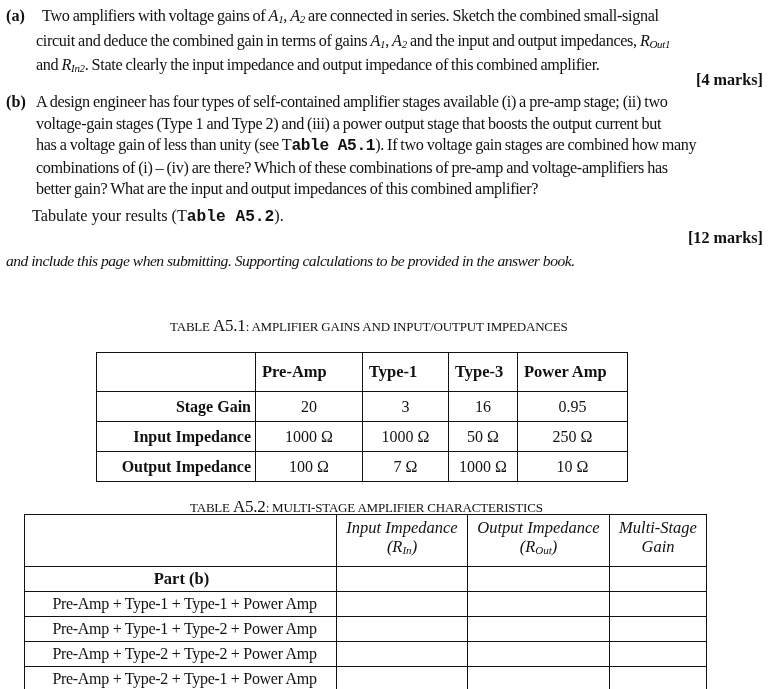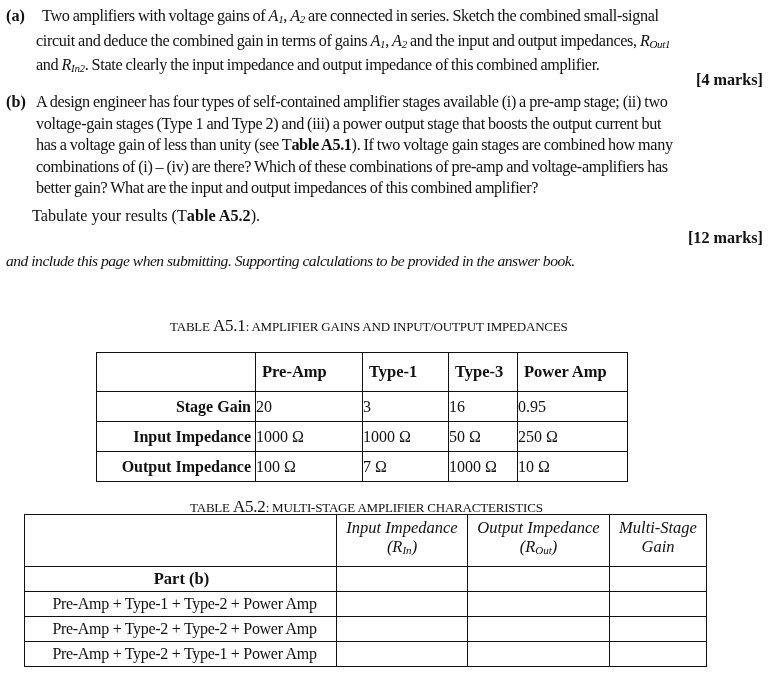--- a/index.html
+++ b/index.html
@@ -7,31 +7,31 @@
     width: 771px; height: 689px; overflow: hidden; position: relative;
     font-family: "Liberation Serif", "DejaVu Serif", serif;
     color: #111111; font-size: 16.2px; line-height: 21.6px;
   }
   .q { position: absolute; left: 6px; width: 760px; }
   .q .lbl { position: absolute; left: 0; top: 0; font-weight: bold; }
   .q .body { margin-left: 30px; text-align: justify; letter-spacing: -0.35px; word-spacing: -0.5px; }
   .q .body .line { display: block; white-space: nowrap; }
   .marks { position: absolute; right: 8px; font-weight: bold; }
   .it { font-style: italic; }
-  .b { font-weight: bold; }
+  .b { font-weight: bold; font-family: Liberation Mono, monospace; }
   sub.s { font-size: 11px; vertical-align: -2px; font-style: italic; }
   .nb { position: absolute; left: 6px; top: 250px; width: 760px; font-style: italic; letter-spacing: -0.5px; font-size: 15.6px; line-height: 21px; }
   .nb .line { display: block; white-space: nowrap; }
   .caption { position: absolute; font-size: 13px; letter-spacing: -0.2px; white-space: nowrap; }
   .caption .big { font-size: 17px; }
   table { border-collapse: collapse; position: absolute; }
   td, th { border: 1.3px solid #111; padding: 0; text-align: center; }
   #t1 { left: 96px; top: 352px; }
   #t1 th { font-weight: bold; height: 38px; font-size: 16.5px; text-align: left; padding-left: 6px; }
-  #t1 td { height: 29px; text-align: left; font-size: 16px; }
+  #t1 td { height: 29px; text-align: center; font-size: 16px; }
   #t1 td.rowh { font-weight: bold; text-align: right; padding-right: 4px; }
   #t2 { left: 24px; top: 514px; }
   #t2 th { font-weight: normal; font-style: italic; font-size: 16.5px; line-height: 19px; height: 48px; text-align: center; vertical-align: top; padding-top: 3px; }
   #t2 td { height: 24px; font-size: 16px; }
   #t2 td.partb { font-weight: bold; padding-left: 2px; font-size: 16.5px; }
   #t2 td.comb { padding-left: 8px; white-space: nowrap; letter-spacing: -0.3px; }
 </style>
 </head>
 <body>
 
@@ -126,20 +126,26 @@
       <div>Gain</div>
     </th>
   </tr>
   <tr>
     <td class="partb">Part (b)</td>
     <td></td>
     <td></td>
     <td></td>
   </tr>
   <tr>
+    <td class="comb">Pre-Amp + Type-1 + Type-1 + Power Amp</td>
+    <td></td>
+    <td></td>
+    <td></td>
+  </tr>
+  <tr>
     <td class="comb">Pre-Amp + Type-1 + Type-2 + Power Amp</td>
     <td></td>
     <td></td>
     <td></td>
   </tr>
   <tr>
     <td class="comb">Pre-Amp + Type-2 + Type-2 + Power Amp</td>
     <td></td>
     <td></td>
     <td></td>

